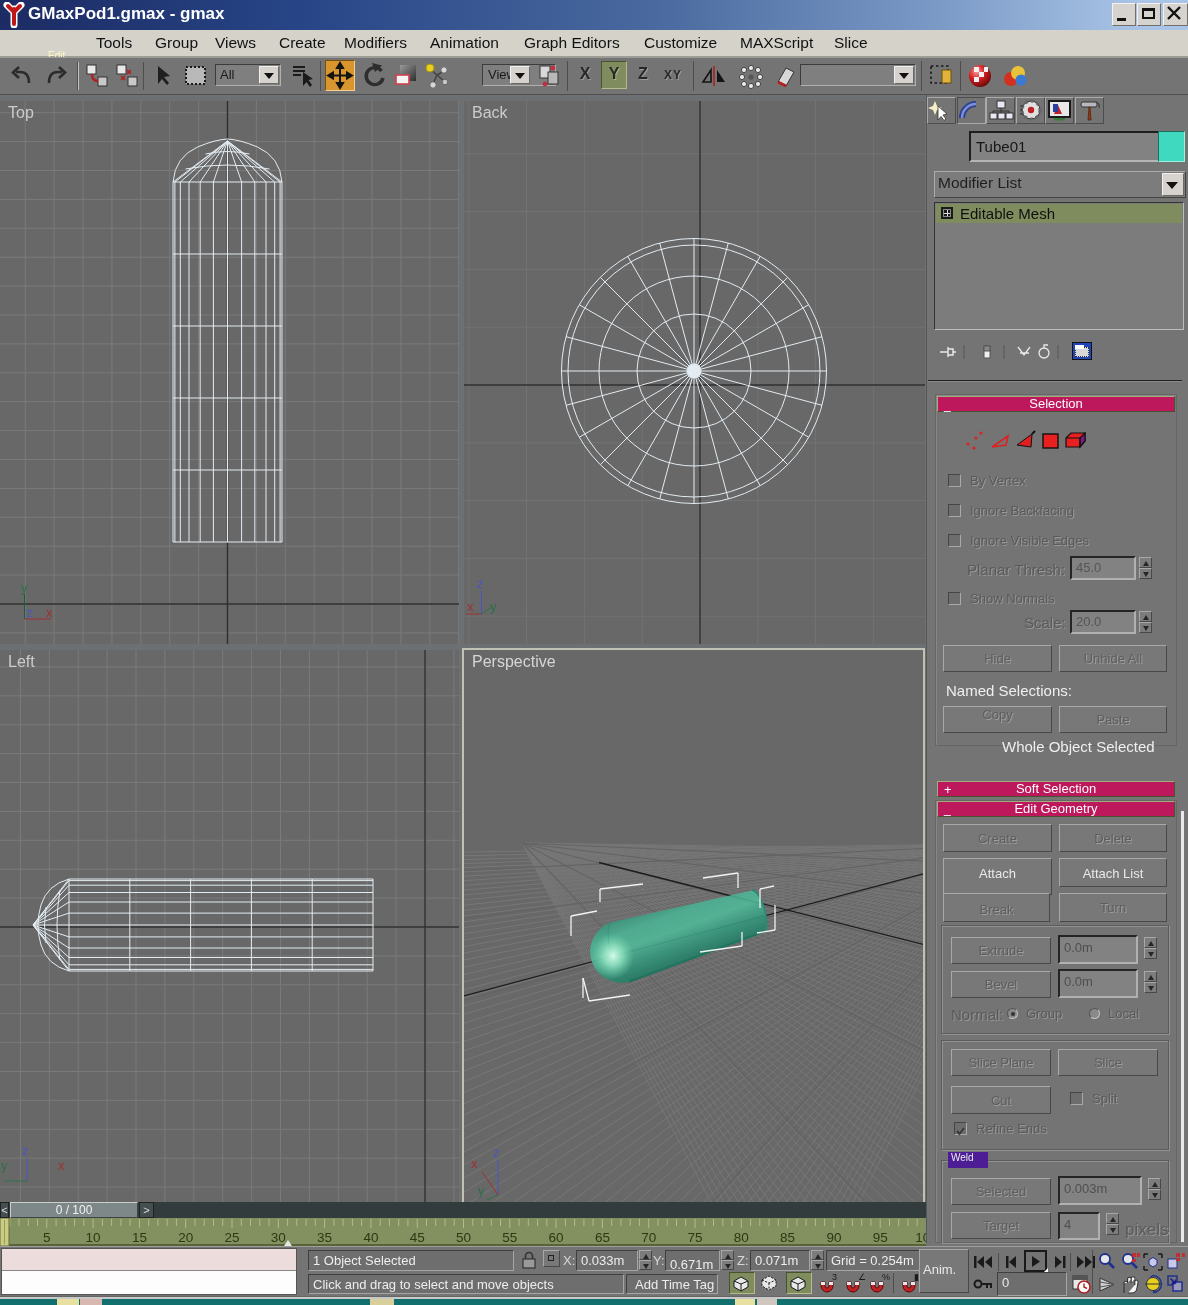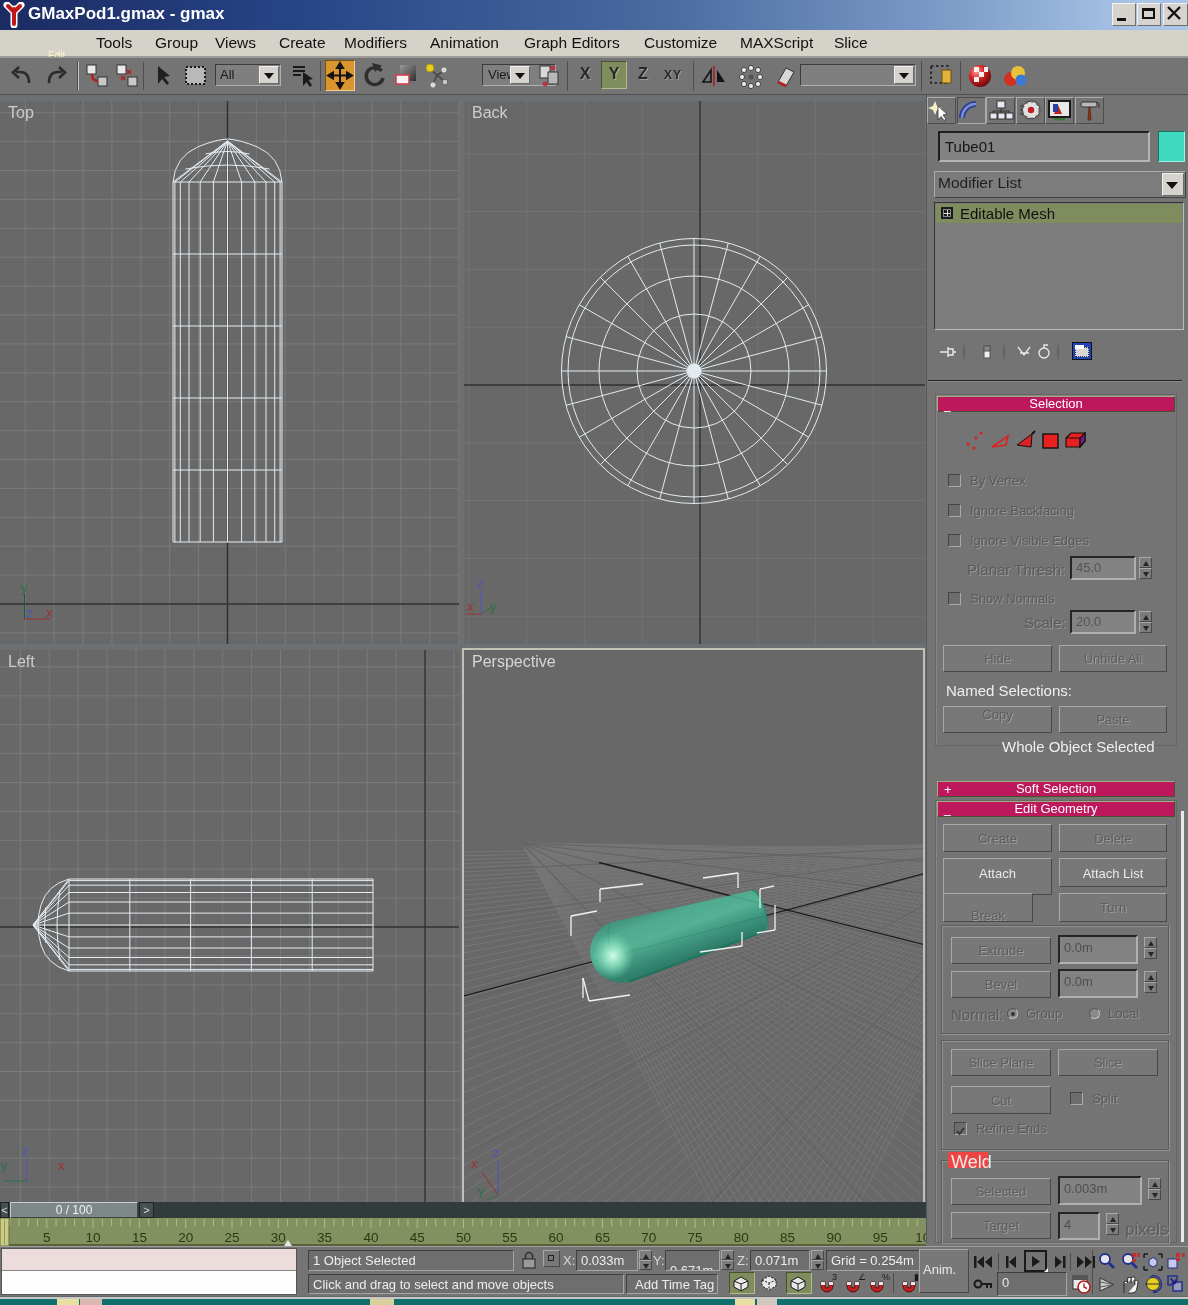--- a/index.html
+++ b/index.html
@@ -673,21 +673,21 @@
       <rect x="3" y="3" width="21" height="16" fill="#e8e8e8" stroke="#1a1a1a" stroke-width="2"></rect>
       <path d="M8 16 L12 7 L16 16 Z" fill="#c02020"></path>
       <rect x="7" y="6" width="5" height="8" fill="#2a3fa0"></rect>
       <rect x="8" y="20" width="11" height="2.5" fill="#3a7a3a"></rect>
     </svg></div>
 <div style="position:absolute;left:1074.5px;top:97px;width:29px;height:27px;background:#747474;border:1px solid;border-color:#aaaaaa #4d4d4d #4d4d4d #aaaaaa;"><svg width="27" height="24">
       <rect x="5" y="4" width="16" height="5" rx="2" fill="#b8b8c0" stroke="#333"></rect>
       <path d="M13 9 L12 22 L15 22 L14 9 Z" fill="#8a3a1a" stroke="#5a2408" stroke-width="0.8"></path>
       <path d="M20 4 q4 1 3 6" stroke="#333" fill="none"></path>
     </svg></div>
-<div style="position:absolute;left:938px;top:131px;width:212px;height:31px;background:#828282;border:2px solid #1e1e1e;border-right-color:#b5b5b5;border-bottom-color:#b5b5b5;font-size:15px;color:#161616;padding:5px 0 0 5px;">Tube01</div>
+<div style="position:absolute;left:969px;top:131px;width:212px;height:31px;background:#828282;border:2px solid #1e1e1e;border-right-color:#b5b5b5;border-bottom-color:#b5b5b5;font-size:15px;color:#161616;padding:5px 0 0 5px;">Tube01</div>
 <div style="position:absolute;left:1158px;top:131px;width:27px;height:31px;background:#3fd9bf;border:1px solid;border-color:#1e6e60 #9ef2e2 #9ef2e2 #1e6e60;"></div>
 <div style="position:absolute;left:934px;top:171px;width:252px;height:27px;background:#7c7c7c;border:1px solid;border-color:#ababab #424242 #424242 #ababab;"></div>
 <div style="position:absolute;left:938px;top:174px;width:150px;height:20px;font-size:15.5px;color:#1f1f1f;">Modifier List</div>
 <div style="position:absolute;left:1162px;top:173px;width:22px;height:23px;background:#d6d3ce;border:1px solid;border-color:#f2f0ec #6b6964 #6b6964 #f2f0ec;">
     <div style="position:absolute;left:3px;top:8px;border-left:6px solid transparent;border-right:6px solid transparent;border-top:7px solid #111"></div>
   </div>
 <div style="position:absolute;left:934px;top:202px;width:250px;height:128px;background:#7c7c7c;border:1px solid;border-color:#333333 #bcbcbc #bcbcbc #333333;"></div>
 <div style="position:absolute;left:936px;top:204px;width:246px;height:19px;background:#7f8d5e;"></div>
 <div style="position:absolute;left:941px;top:207px;width:12px;height:12px;background:#1a1a1a;">
     <div style="position:absolute;left:2px;top:2px;width:8px;height:8px;background:#1a1a1a;border:1px solid #888"></div>
@@ -766,21 +766,21 @@
 <div class="wlbl" style="left:1002px;top:738px;font-size:15px">Whole Object Selected</div>
 <div class="rollh" style="left:937px;top:781px;width:238px;height:16px;">Soft Selection</div>
 <div style="position:absolute;left:944px;top:782px;width:10px;height:14px;color:#fff;font-size:13px;z-index:3;">+</div>
 <div style="position:absolute;left:935px;top:800px;width:242px;height:443px;border:1px solid #666666;box-shadow:inset 1px 1px 0 #868686;"></div>
 <div class="rollh" style="left:937px;top:801px;width:238px;height:16px;">Edit Geometry</div>
 <div style="position:absolute;left:944px;top:802px;width:10px;height:13px;color:#fff;font-size:12px;z-index:3;">_</div>
 <div class="btn d" style="left:943px;top:824px;width:109px;height:28px;padding-top:6px">Create</div>
 <div class="btn d" style="left:1059px;top:824px;width:108px;height:28px;padding-top:6px">Delete</div>
 <div class="btn" style="left:943px;top:858px;width:109px;height:37px;padding-top:7px;font-size:13px">Attach</div>
 <div class="btn" style="left:1059px;top:858px;width:108px;height:29px;padding-top:7px;font-size:13px">Attach List</div>
-<div class="btn d" style="left:943px;top:893px;width:90px;height:29px;padding-top:14px">Break</div>
+<div class="btn d" style="left:943px;top:893px;width:107px;height:29px;padding-top:8px">Break</div>
 <div class="btn d" style="left:1059px;top:893px;width:108px;height:29px;padding-top:6px">Turn</div>
 <div class="gframe" style="left:941px;top:925px;width:228px;height:109px"></div>
 <div class="btn d" style="left:951px;top:937px;width:100px;height:27px;padding-top:5px">Extrude</div>
 <div style="position:absolute;left:1058px;top:935px;width:80px;height:29px;background:#828282;border:2px solid #252525;border-right-color:#b0b0b0;border-bottom-color:#b0b0b0;font-size:13px;color:#4f4f4f;padding:3px 0 0 4px;">0.0m</div>
 <div class="spin" style="left:1144px;top:937px">
     <div class="u"></div>
     <div class="dn"></div>
   </div>
 <div class="btn d" style="left:951px;top:971px;width:100px;height:27px;padding-top:5px">Bevel</div>
 <div style="position:absolute;left:1058px;top:969px;width:80px;height:29px;background:#828282;border:2px solid #252525;border-right-color:#b0b0b0;border-bottom-color:#b0b0b0;font-size:13px;color:#4f4f4f;padding:3px 0 0 4px;">0.0m</div>
@@ -799,21 +799,21 @@
 <div class="btn d" style="left:951px;top:1049px;width:100px;height:27px;padding-top:5px">Slice Plane</div>
 <div class="btn d" style="left:1058px;top:1049px;width:100px;height:27px;padding-top:5px">Slice</div>
 <div class="btn d" style="left:951px;top:1086px;width:100px;height:28px;padding-top:6px">Cut</div>
 <div class="cb" style="left:1070px;top:1092px"></div>
 <div class="lbl" style="left:1092px;top:1091px">Split</div>
 <div class="cb" style="left:954px;top:1122px"><svg width="11" height="11">
       <path d="M2 5 L4.5 8 L9 2" stroke="#3a3a3a" stroke-width="2" fill="none"></path>
     </svg></div>
 <div class="lbl" style="left:976px;top:1121px">Refine Ends</div>
 <div class="gframe" style="left:941px;top:1160px;width:228px;height:83px;border-bottom:none"></div>
-<div style="position:absolute;left:948px;top:1152px;width:40px;height:16px;background:#ef4444;color:#ececec;font-size:18px;padding-left:3px;">Weld</div>
+<div style="position:absolute;left:948px;top:1152px;width:40px;height:16px;background:#4c1d95;color:#ececec;font-size:10px;padding-left:3px;">Weld</div>
 <div class="btn d" style="left:951px;top:1178px;width:100px;height:27px;padding-top:5px">Selected</div>
 <div style="position:absolute;left:1058px;top:1176px;width:84px;height:29px;background:#828282;border:2px solid #252525;border-right-color:#b0b0b0;border-bottom-color:#b0b0b0;font-size:13px;color:#4f4f4f;padding:3px 0 0 4px;">0.003m</div>
 <div class="spin" style="left:1148px;top:1178px">
     <div class="u"></div>
     <div class="dn"></div>
   </div>
 <div class="btn d" style="left:951px;top:1212px;width:100px;height:27px;padding-top:5px">Target</div>
 <div style="position:absolute;left:1058px;top:1212px;width:42px;height:28px;background:#828282;border:2px solid #252525;border-right-color:#b0b0b0;border-bottom-color:#b0b0b0;font-size:13px;color:#4f4f4f;padding:3px 0 0 4px;">4</div>
 <div class="spin" style="left:1106px;top:1213px">
     <div class="u"></div>
@@ -965,21 +965,21 @@
 <div style="position:absolute;left:543px;top:1250px;width:17px;height:17px;background:#787878;border:1px solid;border-color:#a8a8a8 #484848 #484848 #a8a8a8;">
     <div style="position:absolute;left:4px;top:4px;width:6px;height:6px;border:1.5px solid #222"></div>
   </div>
 <div class="wlbl" style="left:563px;top:1253px;color:#d8d8d8">X:</div>
 <div style="position:absolute;left:576px;top:1250px;width:62px;height:21px;background:#6e6e6e;border:1px solid;border-color:#3f3f3f #a5a5a5 #a5a5a5 #3f3f3f;font-size:13px;color:#ededed;padding:2px 0 16px 4px;white-space:nowrap;overflow:hidden;">0.033m</div>
 <div class="spin" style="left:639px;top:1250px">
     <div class="u" style="height:10px"></div>
     <div class="dn" style="height:10px"></div>
   </div>
 <div class="wlbl" style="left:653px;top:1253px;color:#d8d8d8">Y:</div>
-<div style="position:absolute;left:665px;top:1250px;width:55px;height:21px;background:#6e6e6e;border:1px solid;border-color:#3f3f3f #a5a5a5 #a5a5a5 #3f3f3f;font-size:13px;color:#ededed;padding:12px 0 0 4px;white-space:nowrap;overflow:hidden;">0.671m</div>
+<div style="position:absolute;left:665px;top:1250px;width:55px;height:21px;background:#6e6e6e;border:1px solid;border-color:#3f3f3f #a5a5a5 #a5a5a5 #3f3f3f;font-size:13px;color:#ededed;padding:6px 0 0 4px;white-space:nowrap;overflow:hidden;">0.671m</div>
 <div class="spin" style="left:721px;top:1250px">
     <div class="u" style="height:10px"></div>
     <div class="dn" style="height:10px"></div>
   </div>
 <div class="wlbl" style="left:737px;top:1253px;color:#d8d8d8">Z:</div>
 <div style="position:absolute;left:750px;top:1250px;width:60px;height:21px;background:#6e6e6e;border:1px solid;border-color:#3f3f3f #a5a5a5 #a5a5a5 #3f3f3f;font-size:13px;color:#ededed;padding:2px 0 0 4px;white-space:nowrap;overflow:hidden;">0.071m</div>
 <div class="spin" style="left:811px;top:1250px">
     <div class="u" style="height:10px"></div>
     <div class="dn" style="height:10px"></div>
   </div>

